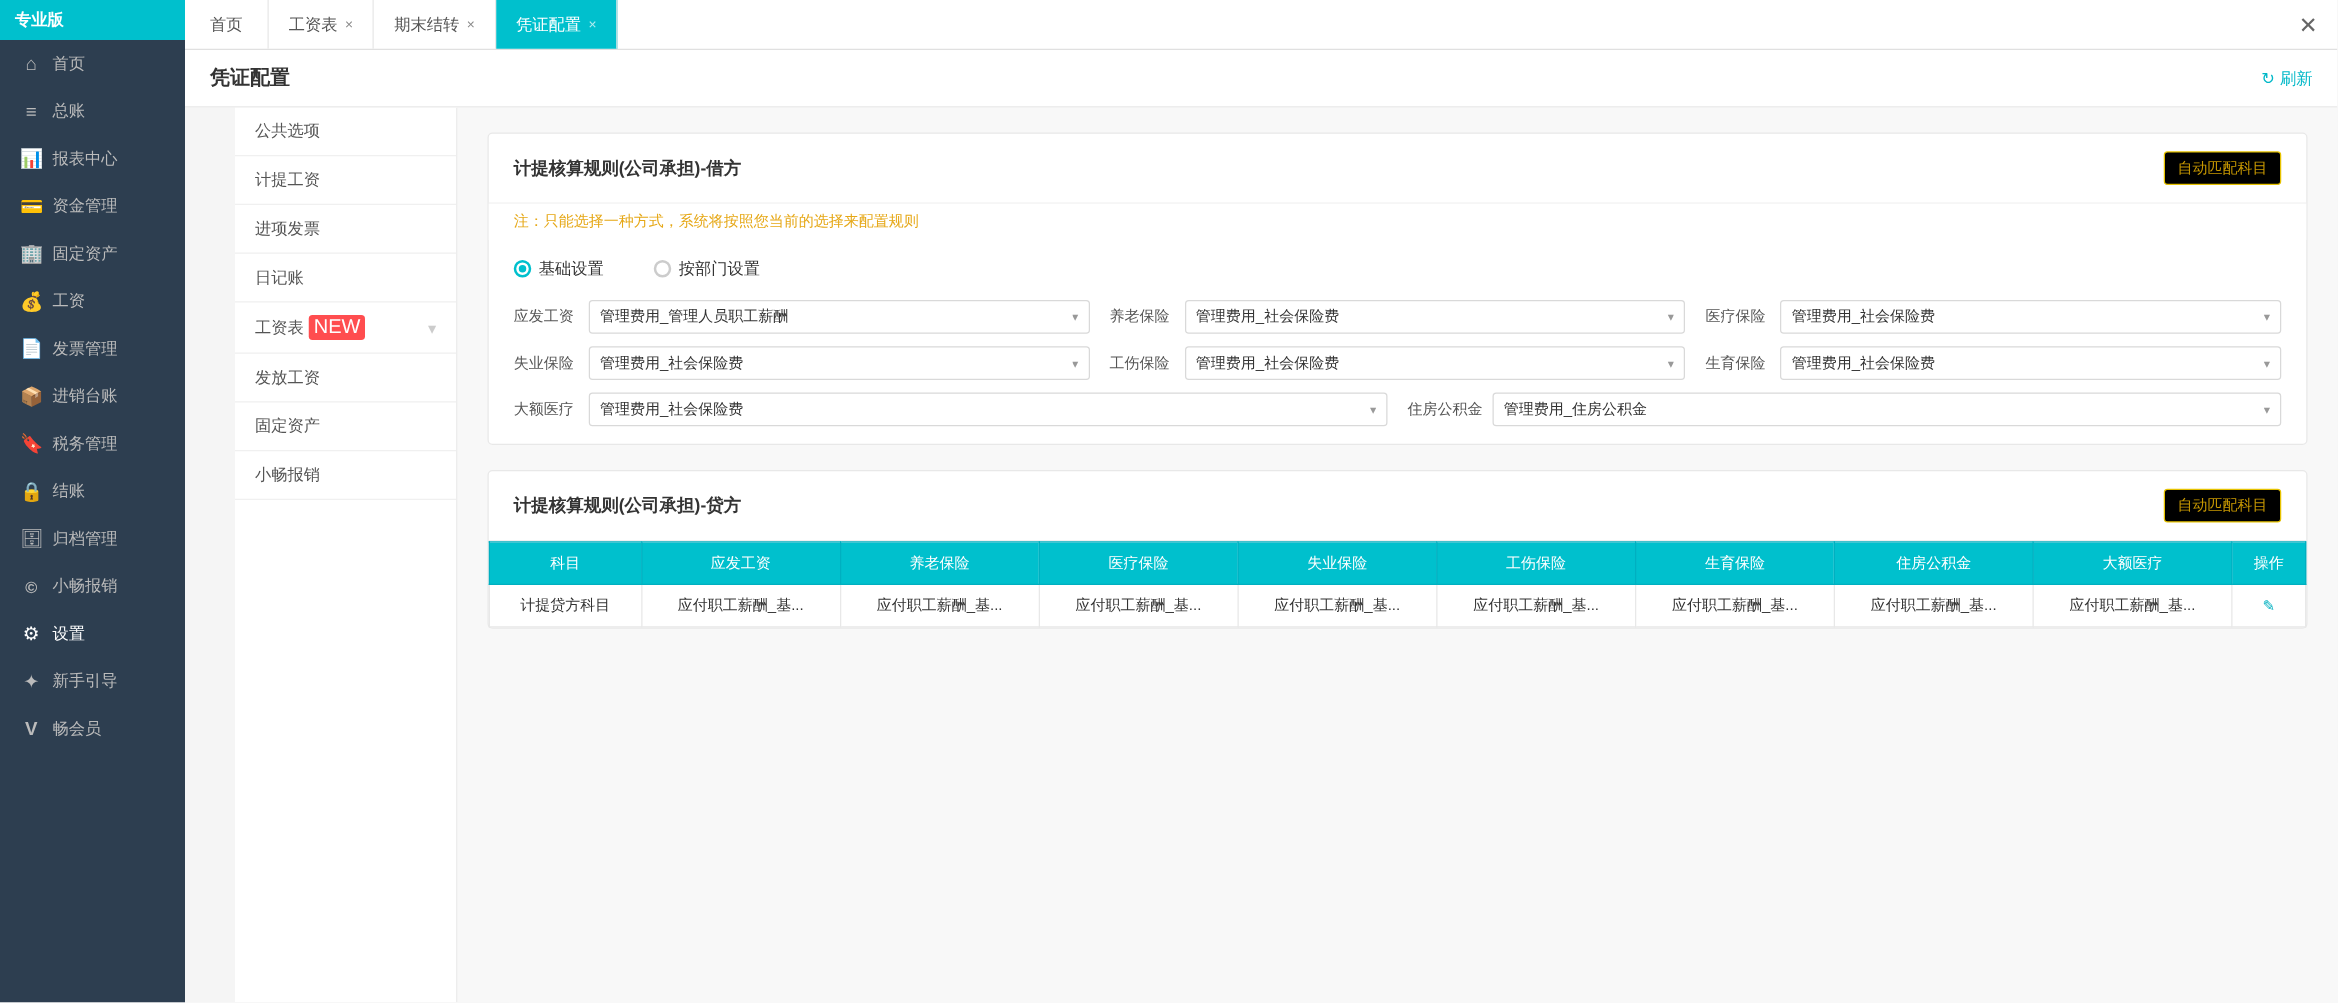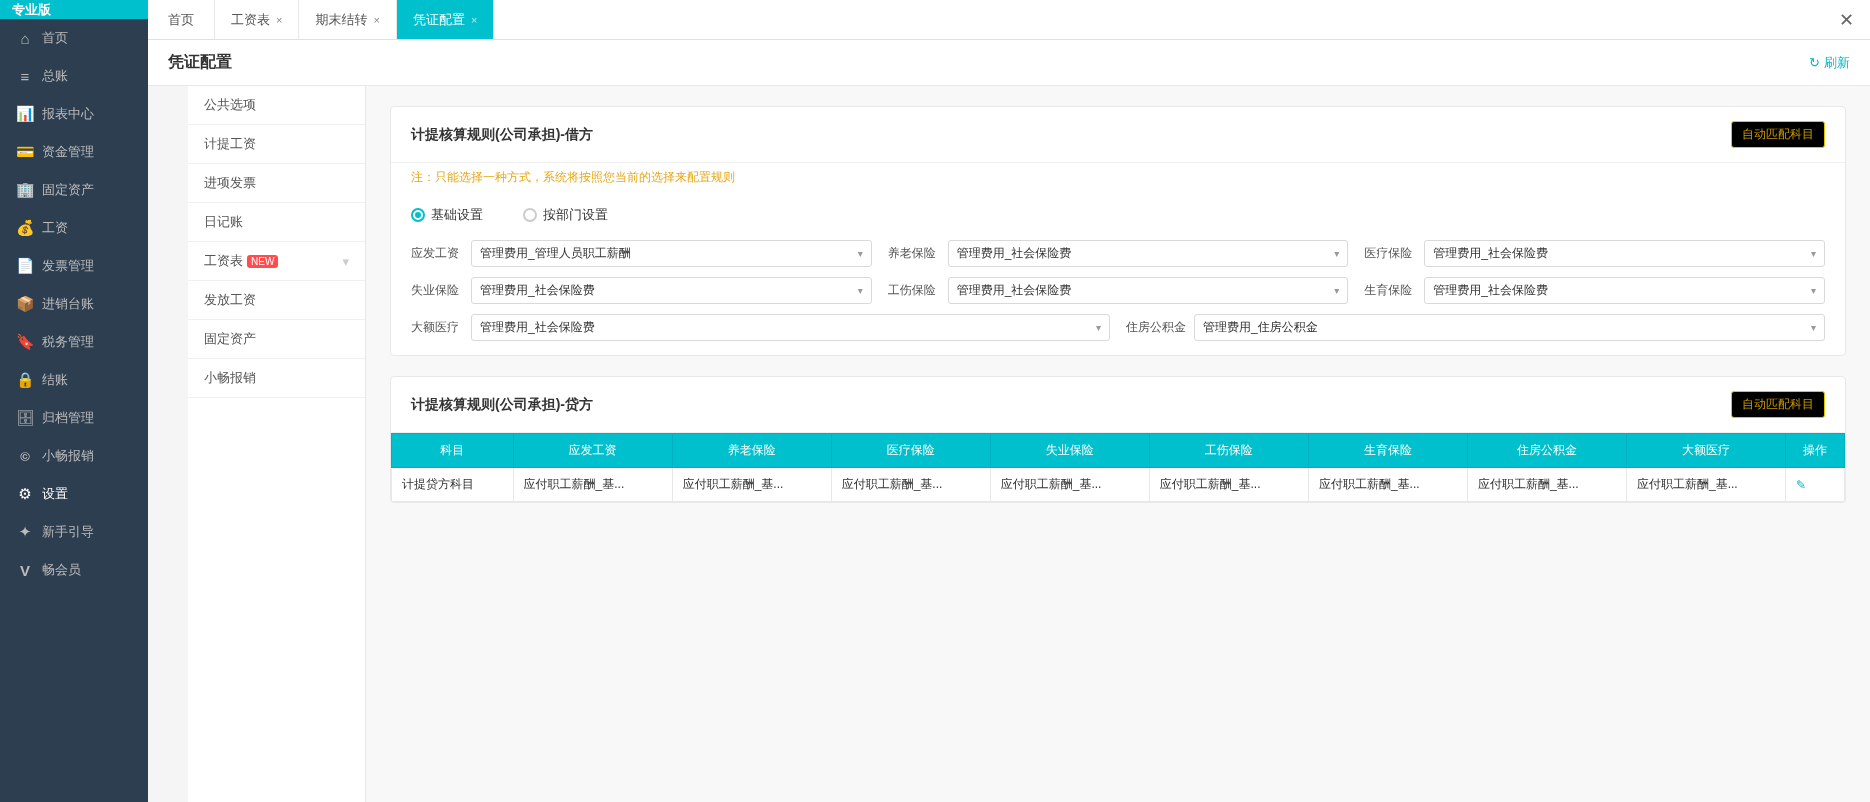--- a/index.html
+++ b/index.html
@@ -14,21 +14,21 @@
       flex-direction: column;
       flex-shrink: 0;
       height: 100%;
     }
     .sidebar-header {
       background: #00c0cd;
       color: white;
       padding: 8px 12px;
       font-size: 13px;
       font-weight: bold;
-      height: 19px;
+      height: 32px;
       display: flex;
       align-items: center;
     }
     .sidebar-item {
       display: flex;
       align-items: center;
       padding: 10px 16px;
       cursor: pointer;
       color: #bbb;
       font-size: 13px;
@@ -134,21 +134,21 @@
       justify-content: space-between;
       border-bottom: 1px solid #f0f0f0;
     }
     .left-menu-item.active {
       background: #00c0cd;
       color: #fff;
     }
     .new-badge {
       background: #ff4d4f;
       color: #fff;
-      font-size: 10px;
+      font-size: 16px;
       padding: 1px 4px;
       border-radius: 3px;
       margin-left: 4px;
     }
 
     
     .right-content {
       flex: 1;
       overflow-y: auto;
       padding: 20px 24px;
@@ -281,21 +281,21 @@
       color: #fff;
     }
     .data-table th {
       padding: 8px 10px;
       text-align: center;
       border: 1px solid #00afc0;
       font-weight: normal;
     }
     .data-table td {
       padding: 8px 10px;
-      text-align: left;
+      text-align: center;
       border: 1px solid #e8e8e8;
       color: #333;
     }
     .data-table tbody tr:nth-child(even) { background: #f9f9f9; }
     .table-link { color: #00b0c0; cursor: pointer; }
   </style>
 </head>
 <body>
 
 <div class="sidebar">

